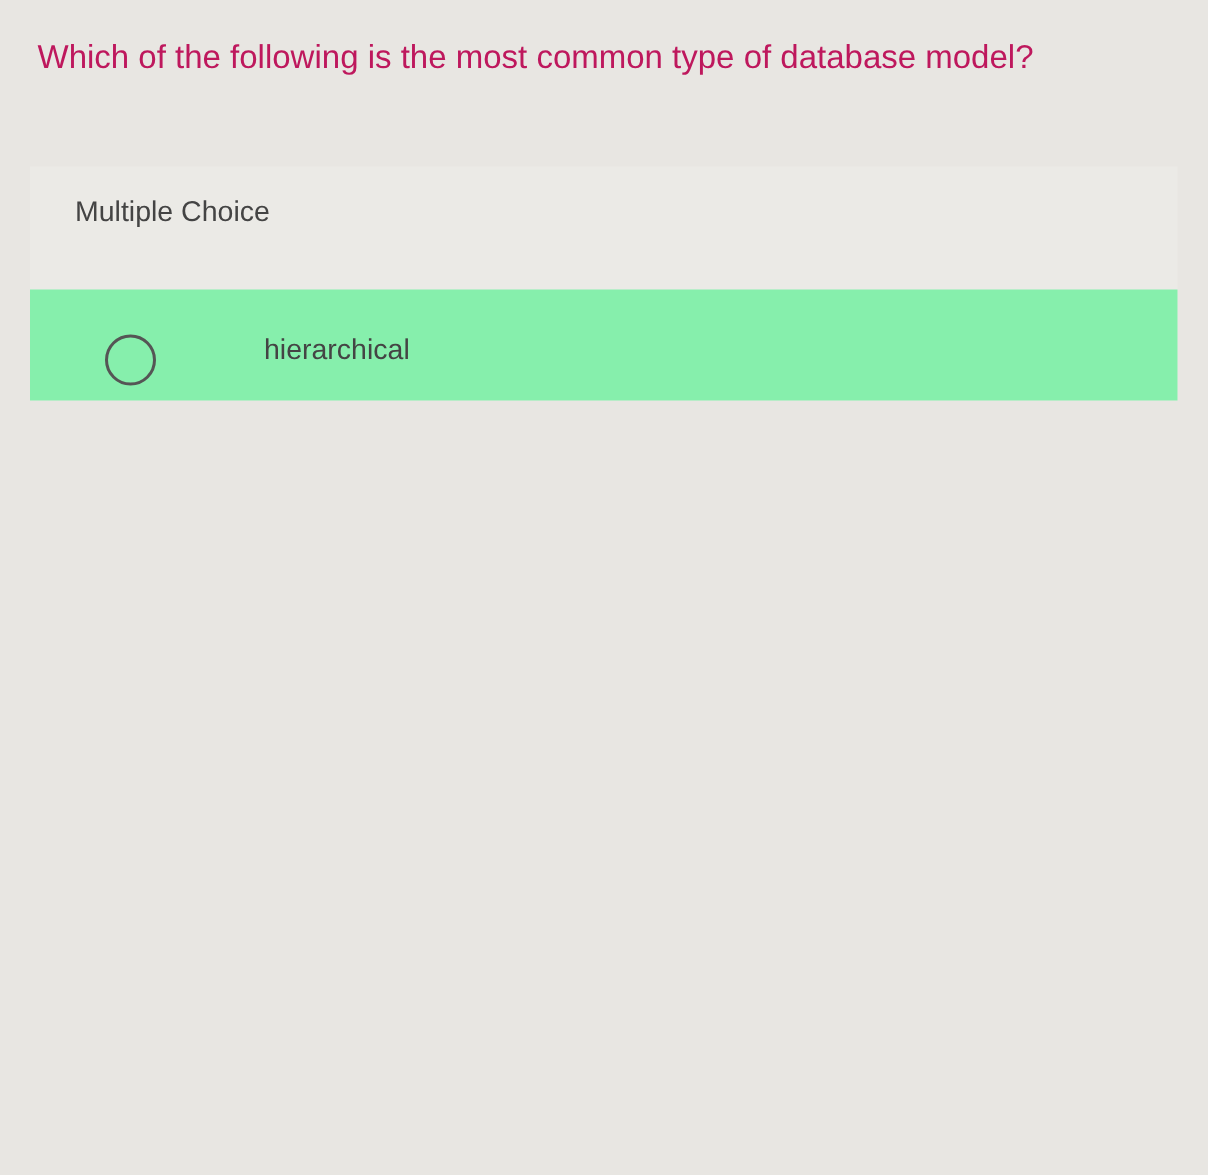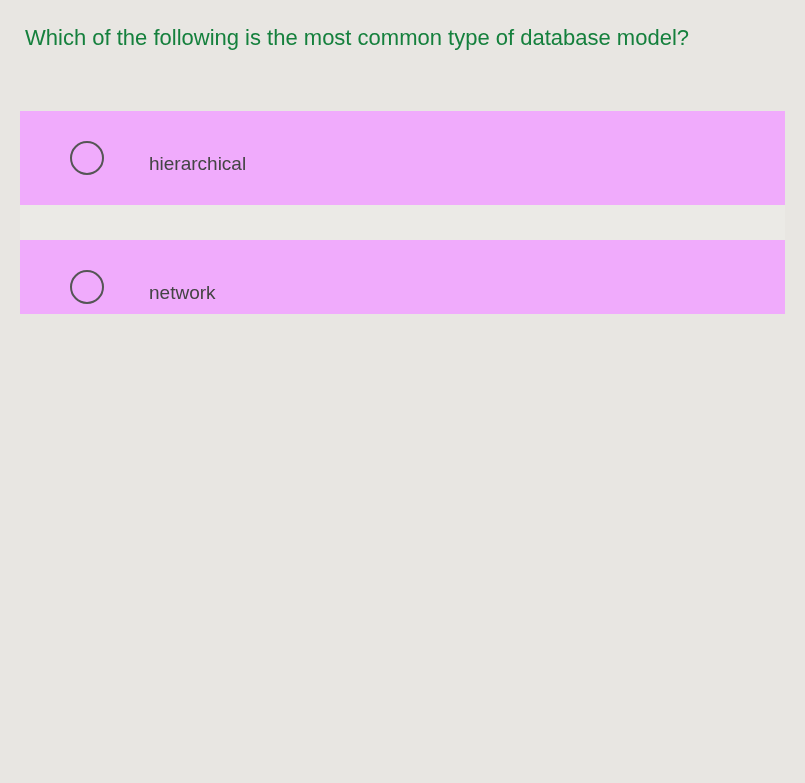--- a/index.html
+++ b/index.html
@@ -10,39 +10,40 @@
     body {
       font-family: Arial, Helvetica, sans-serif;
       background: #e8e6e2;
       width: 805px;
       height: 783px;
       padding: 25px 20px;
       color: #3a3a3a;
     }
     .question-text {
       font-size: 22px;
-      color: #15803d;
+      color: #be185d;
       margin-bottom: 60px;
       padding-left: 5px;
     }
     .mc-container {
       background: #ebeae6;
       padding: 0;
     }
     .mc-header {
       font-size: 19px;
       color: #444;
       padding: 20px 30px 40px 30px;
     }
     .option-row {
       display: flex;
-      align-items: flex-end;
+      align-items: flex-start;
       padding: 30px 50px;
-      background: #f0abfc;
+      background: #86efac;
       margin-bottom: 35px;
+      gap: 27px;
     }
     .option-row:last-child {
       margin-bottom: 0;
       padding-bottom: 10px;
     }
     .radio-circle {
       width: 34px;
       height: 34px;
       border: 2.5px solid #555;
       border-radius: 50%;
@@ -55,25 +56,22 @@
       font-size: 19px;
       color: #444;
     }
   </style>
 </head>
 <body>
 
 <div class="question-text">Which of the following is the most common type of database model?</div>
 
 <div class="mc-container">
+  <div class="mc-header">Multiple Choice</div>
 
   <div class="option-row">
     <div class="radio-circle"></div>
     <div class="option-label">hierarchical</div>
   </div>
 
-  <div class="option-row">
-    <div class="radio-circle"></div>
-    <div class="option-label">network</div>
-  </div>
 
 
 </div>
 
 </body></html>

